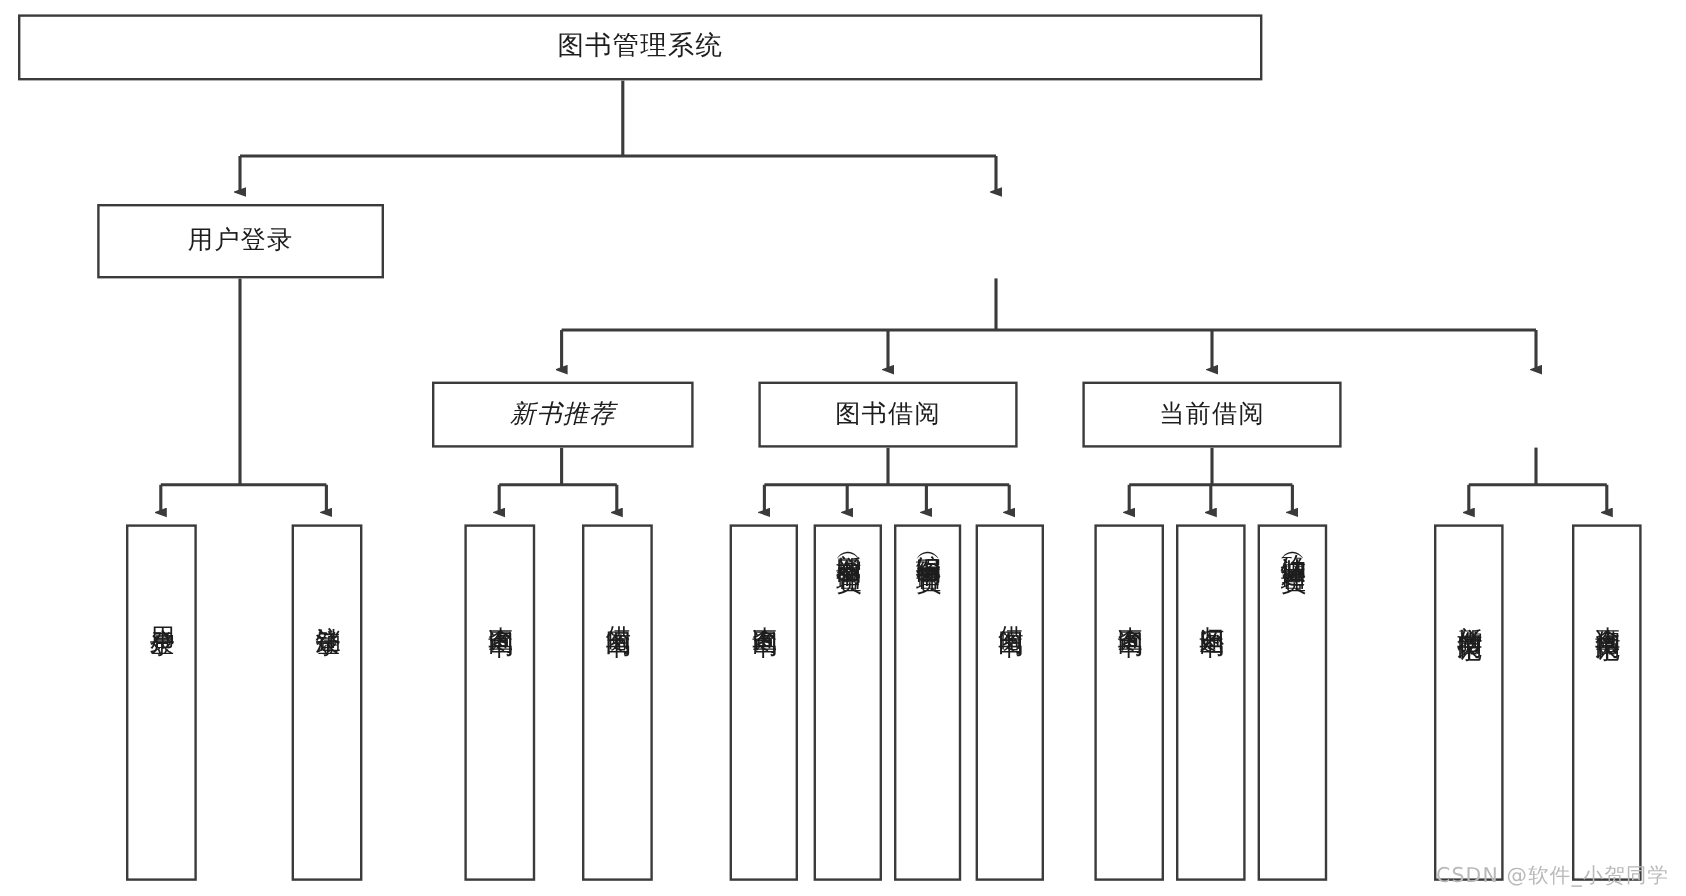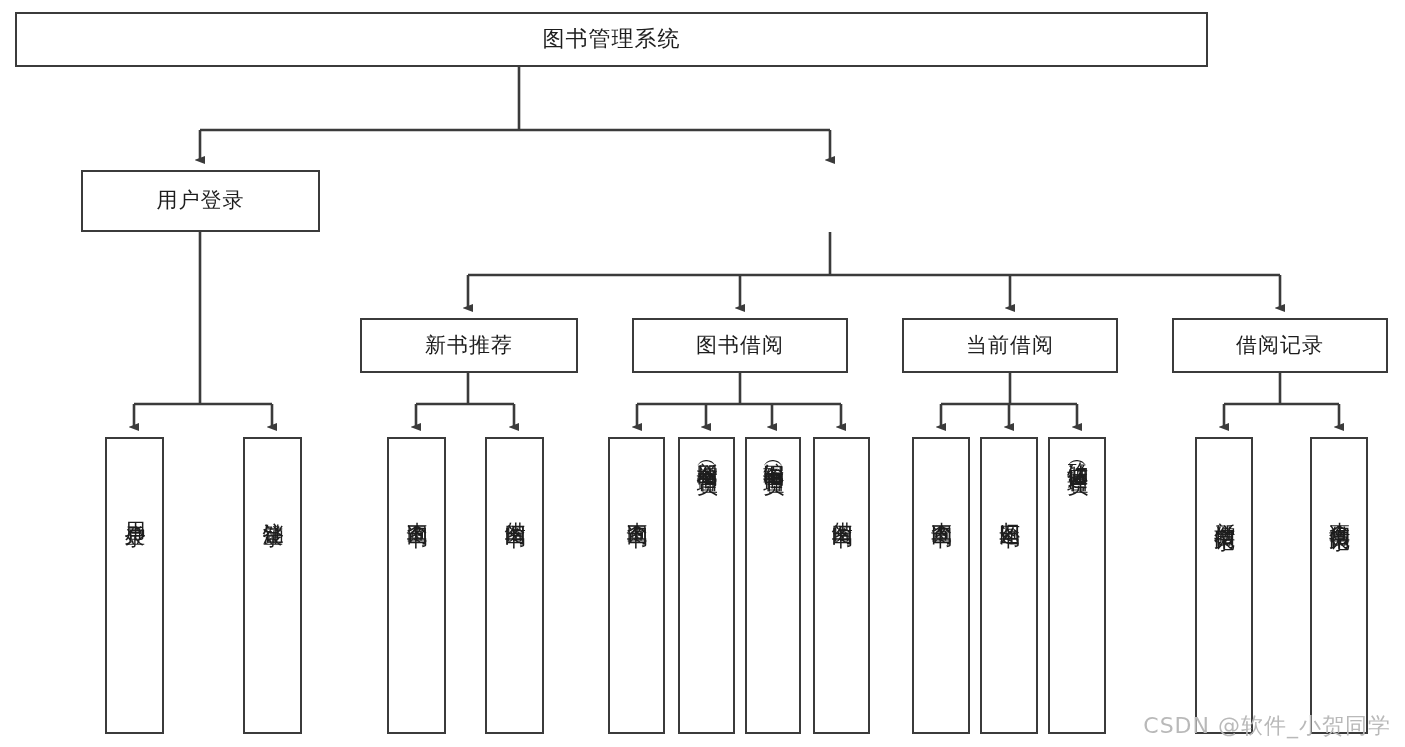--- a/index.html
+++ b/index.html
@@ -64,21 +64,21 @@
     color: #1d1d1d;
     white-space: nowrap;
   }
   .leaf-center .leaf-text {
     margin-top: 60px;
   }
   .watermark {
     position: absolute;
     right: 14px;
     bottom: 6px;
-    font-size: 22px;
+    font-size: 17px;
     color: #b9b9b9;
     letter-spacing: 1px;
     z-index: 5;
     white-space: nowrap;
   }
 </style>
 </head>
 <body>
 
 <div id="canvas">
@@ -126,40 +126,37 @@
       <path d="M1009,404 L1009,427" marker-end="url(#arrow)"></path>
       <path d="M1077,404 L1077,427" marker-end="url(#arrow)"></path>
 
       <path d="M1280,373 L1280,404"></path>
       <path d="M1224,404 L1339,404"></path>
       <path d="M1224,404 L1224,427" marker-end="url(#arrow)"></path>
       <path d="M1339,404 L1339,427" marker-end="url(#arrow)"></path>
     </g>
   </svg>
 
-  <div class="node node-h node-root" style="left:15px; top:12px; width:1193px; height:55px;">
+  <div class="node node-h node-root" style="left:15px; top:12px; width:1037px; height:55px;">
     <span>图书管理系统</span>
   </div>
 
   <div class="node node-h" style="left:81px; top:170px; width:239px; height:62px;">
     <span>用户登录</span>
   </div>
 
-  <div class="node node-h" style="left:360px; top:318px; width:218px; height:55px;">
+  <div class="node node-h" style="left:360px; top:318px; width:218px; height:55px;font-style:italic;">
     <span>新书推荐</span>
   </div>
   <div class="node node-h" style="left:902px; top:318px; width:216px; height:55px;">
     <span>当前借阅</span>
   </div>
   <div class="node node-h" style="left:632px; top:318px; width:216px; height:55px;">
     <span>图书借阅</span>
   </div>
-  <div class="node node-h" style="left:1172px; top:318px; width:216px; height:55px;">
-    <span>借阅记录</span>
-  </div>
 
   <div class="leaf leaf-center" style="left:105px; top:437px; width:59px; height:297px;">
     <span class="leaf-text">用户登录</span>
   </div>
   <div class="leaf leaf-center" style="left:243px; top:437px; width:59px; height:297px;">
     <span class="leaf-text">注销登录</span>
   </div>
 
   <div class="leaf leaf-center" style="left:387px; top:437px; width:59px; height:297px;">
     <span class="leaf-text">查询图书</span>

